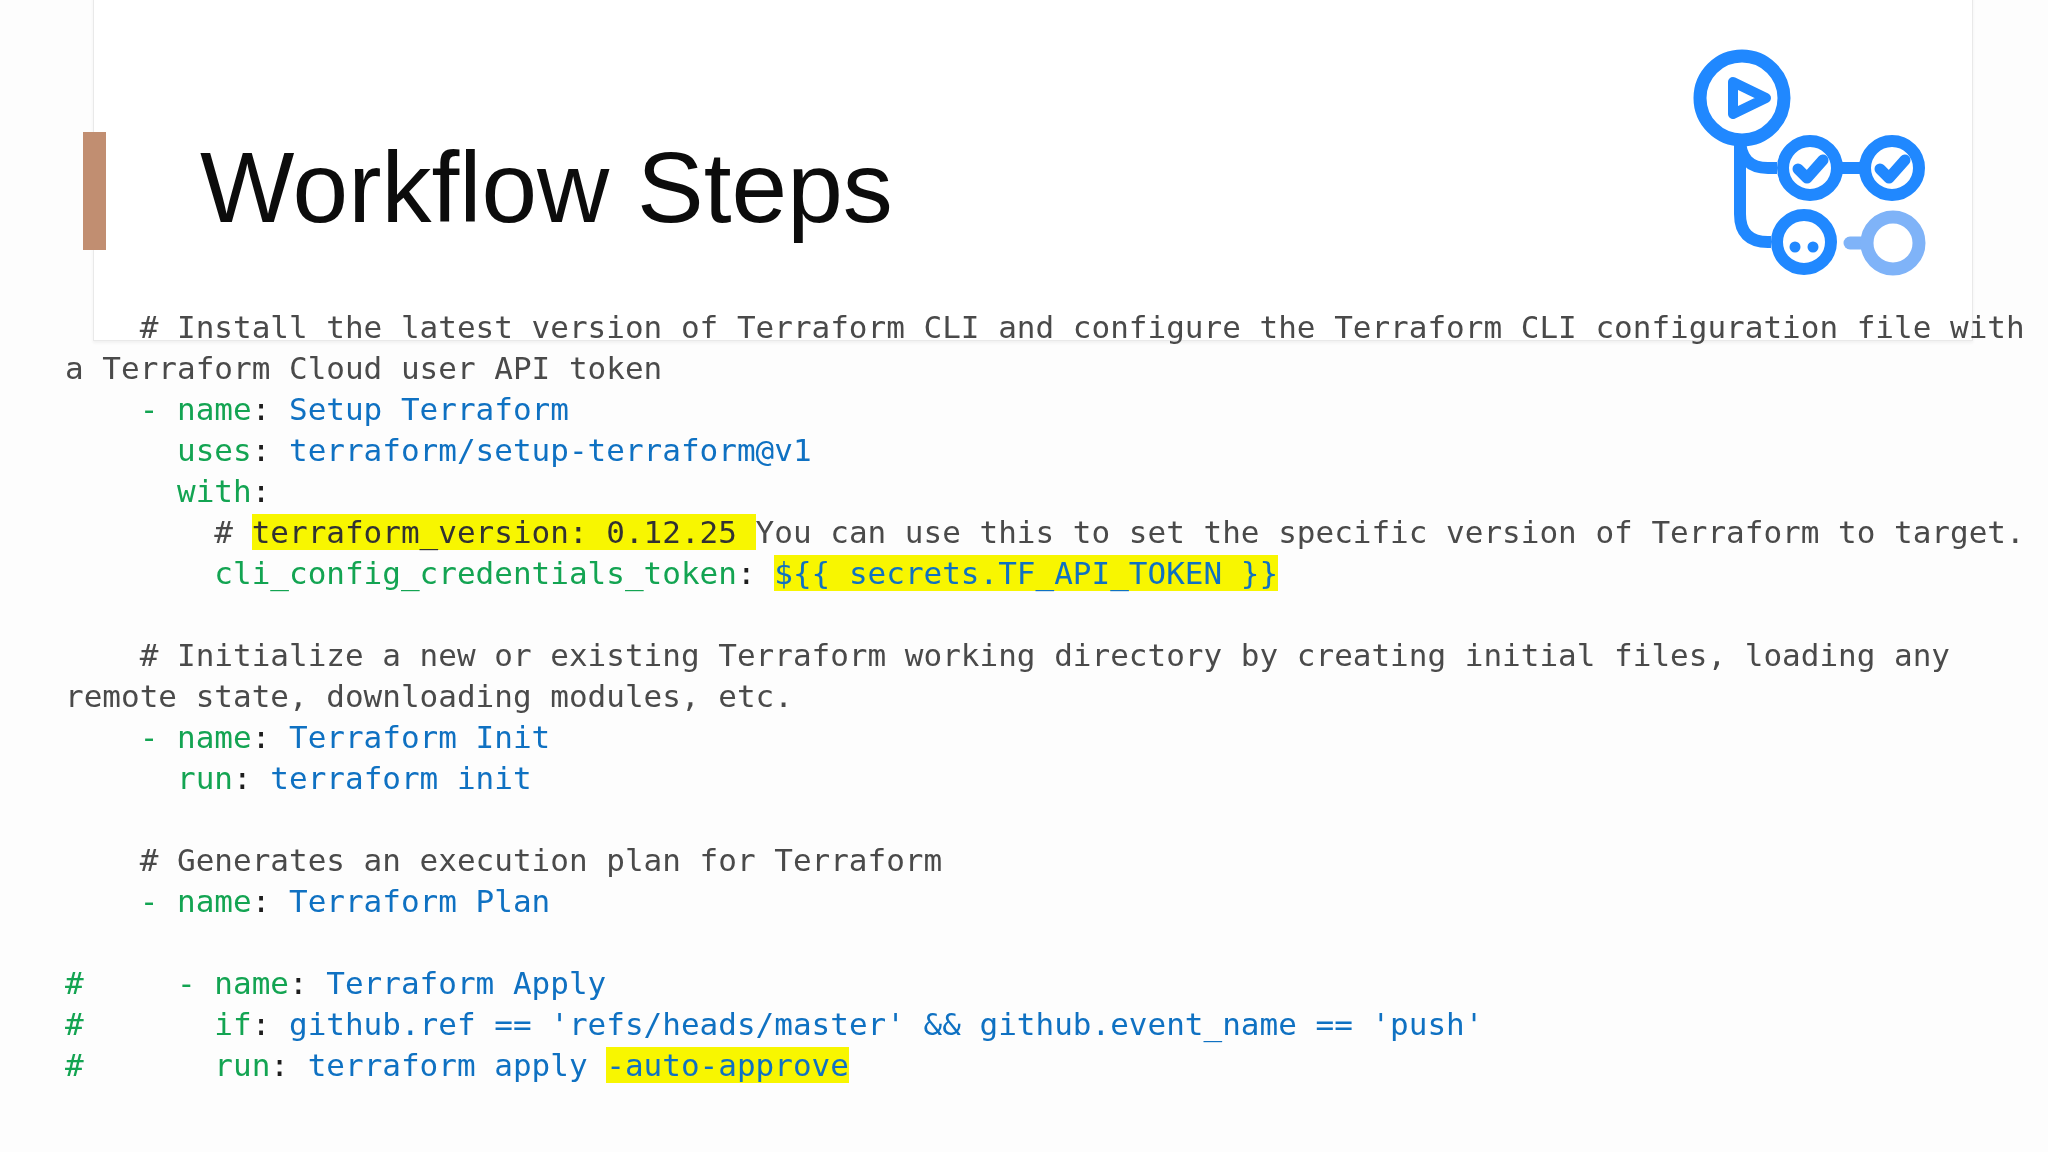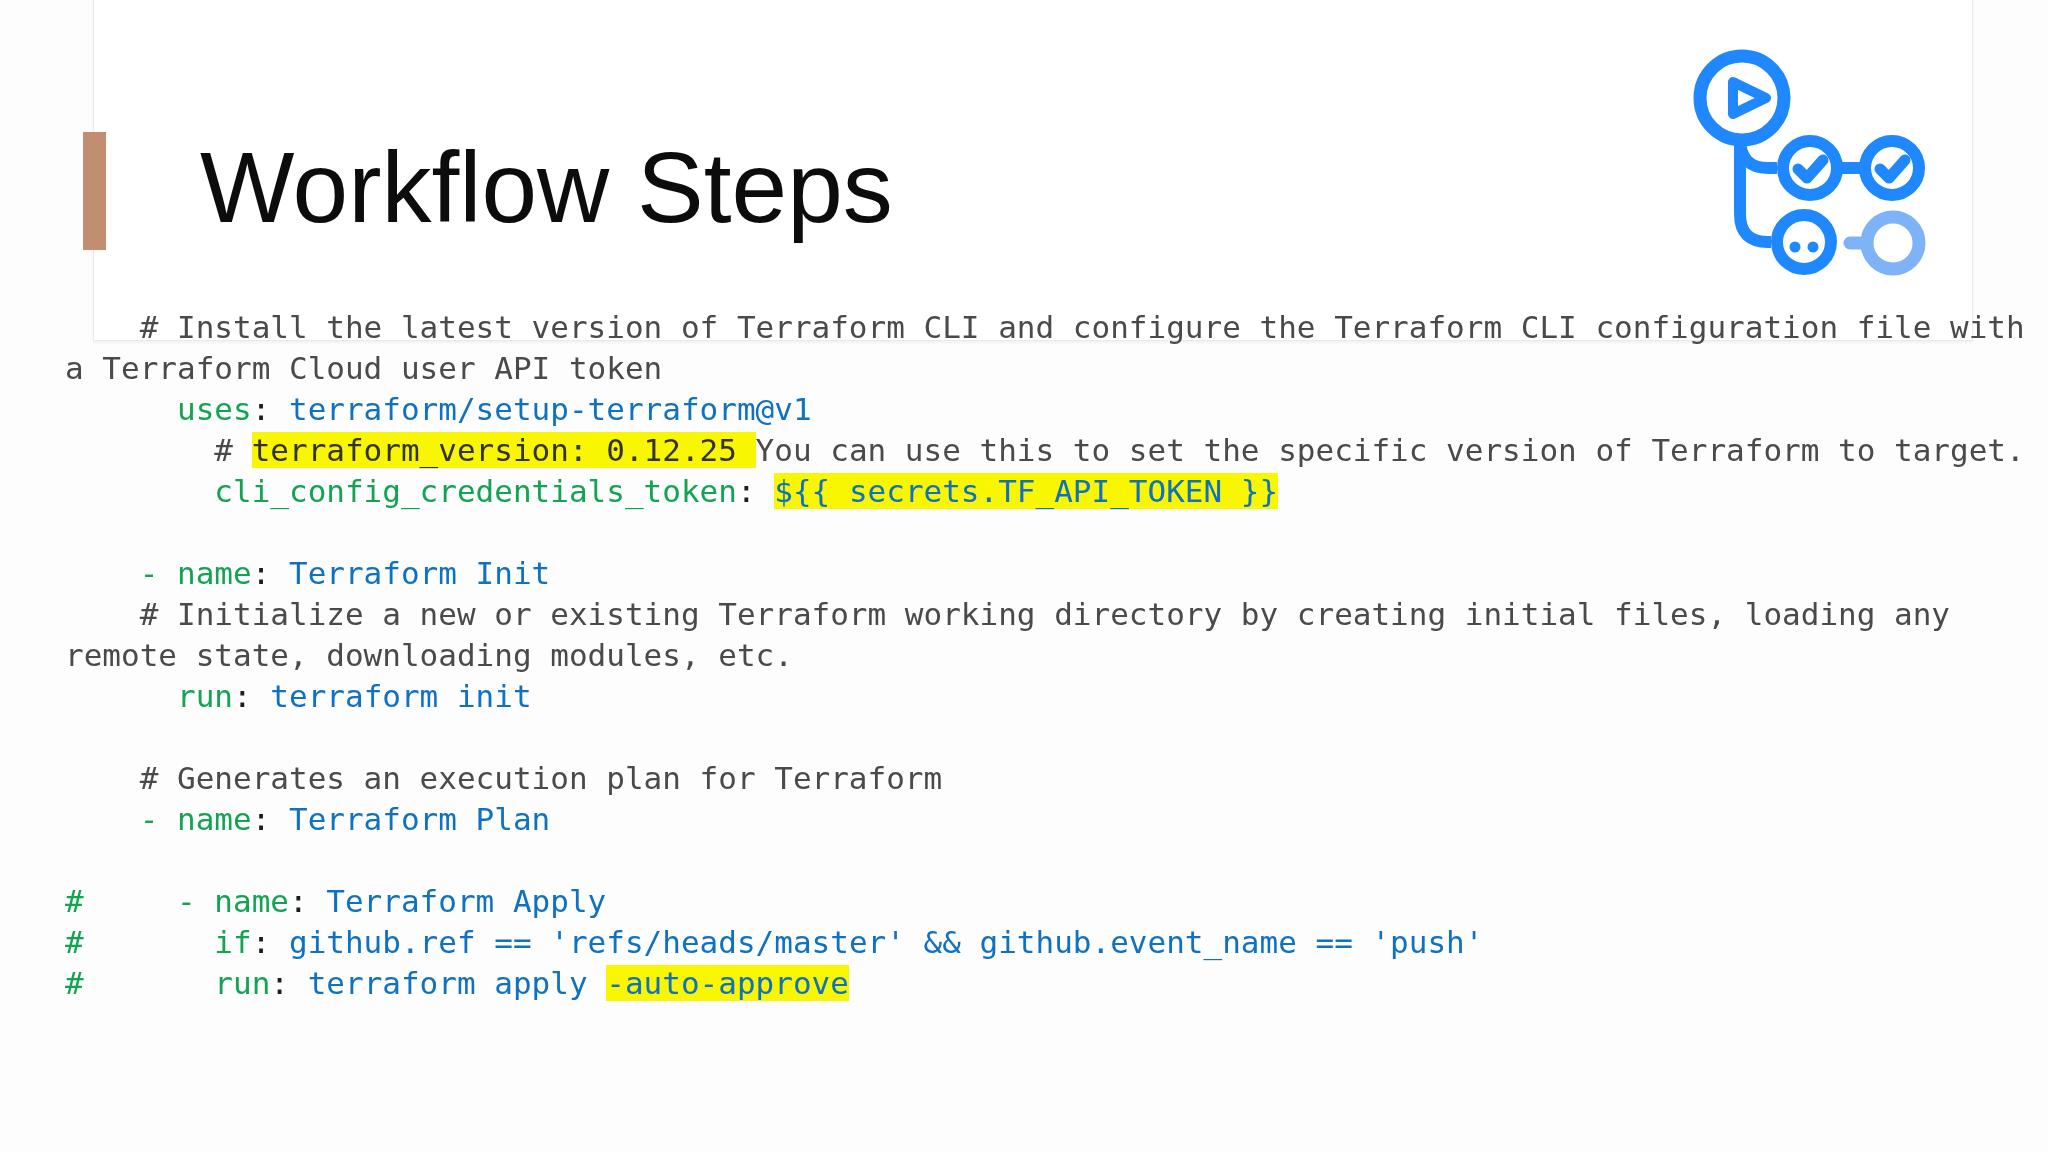--- a/index.html
+++ b/index.html
@@ -117,26 +117,28 @@
       <circle class="lg-dot" cx="103" cy="203" r="5.5"></circle>
       <circle class="lg-dot" cx="121" cy="203" r="5.5"></circle>
     </g>
     <g>
       <circle class="lg-light" cx="201" cy="199" r="26" stroke-width="13"></circle>
     </g>
   </svg>
 
   <div class="code-block" id="code-block">
       <div class="code-line"><span class="c-com">    # Install the latest version of Terraform CLI and configure the Terraform CLI configuration file with a Terraform Cloud user API token</span></div>
+      <div class="code-line"><span class="c-key">    - name</span><span class="c-pun">: </span><span class="c-val">Setup Terraform</span></div>
       <div class="code-line"><span class="c-key">      uses</span><span class="c-pun">: </span><span class="c-val">terraform/setup-terraform@v1</span></div>
+      <div class="code-line"><span class="c-key">      with</span><span class="c-pun">:</span></div>
       <div class="code-line"><span class="c-com">        # </span><span class="c-comhl hl">terraform_version: 0.12.25 </span><span class="c-com">You can use this to set the specific version of Terraform to target.</span></div>
       <div class="code-line"><span class="c-key">        cli_config_credentials_token</span><span class="c-pun">: </span><span class="c-val hl">${{ secrets.TF_API_TOKEN }}</span></div>
       <div class="code-line"></div>
+      <div class="code-line"><span class="c-com">    # Initialize a new or existing Terraform working directory by creating initial files, loading any remote state, downloading modules, etc.</span></div>
       <div class="code-line"><span class="c-key">    - name</span><span class="c-pun">: </span><span class="c-val">Terraform Init</span></div>
-      <div class="code-line"><span class="c-com">    # Initialize a new or existing Terraform working directory by creating initial files, loading any remote state, downloading modules, etc.</span></div>
       <div class="code-line"><span class="c-key">      run</span><span class="c-pun">: </span><span class="c-val">terraform init</span></div>
       <div class="code-line"></div>
       <div class="code-line"><span class="c-com">    # Generates an execution plan for Terraform</span></div>
       <div class="code-line"><span class="c-key">    - name</span><span class="c-pun">: </span><span class="c-val">Terraform Plan</span></div>
       <div class="code-line"></div>
       <div class="code-line"><span class="c-key">#     - name</span><span class="c-pun">: </span><span class="c-val">Terraform Apply</span></div>
       <div class="code-line"><span class="c-key">#       if</span><span class="c-pun">: </span><span class="c-val">github.ref == 'refs/heads/master' &amp;&amp; github.event_name == 'push'</span></div>
       <div class="code-line"><span class="c-key">#       run</span><span class="c-pun">: </span><span class="c-val">terraform apply </span><span class="c-val hl">-auto-approve</span></div>
     </div>
 

